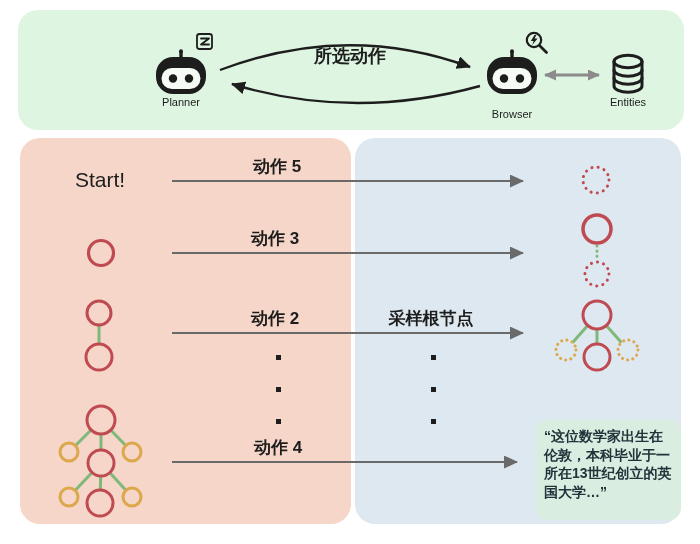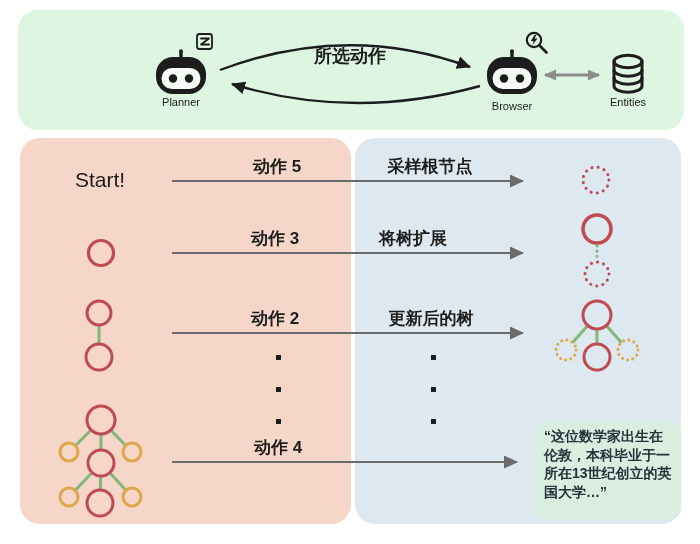--- a/index.html
+++ b/index.html
@@ -71,21 +71,21 @@
     <rect x="6.5" y="19" width="39" height="21" rx="10.5" class="face"></rect>
     <circle cx="18" cy="29.5" r="4.2" class="ink-fill"></circle>
     <circle cx="34" cy="29.5" r="4.2" class="ink-fill"></circle>
   </svg>
 
   <svg class="abs" style="left:524px;top:30px;z-index:7" width="26" height="26" viewBox="0 0 26 26">
     <circle cx="10" cy="10" r="7.2" style="stroke:var(--ink);stroke-width:2.2;fill:none"></circle>
     <line x1="15.5" y1="15.5" x2="22.5" y2="22.5" style="stroke:var(--ink);stroke-width:2.8;stroke-linecap:round"></line>
     <polygon points="10.5,5 6.8,11 9.6,11 8.2,15 13.6,8.6 10.6,8.6 12.4,5" class="ink-fill"></polygon>
   </svg>
-  <div class="agent-lbl" style="left:512px;top:100px">Browser</div>
+  <div class="agent-lbl" style="left:512px;top:108px">Browser</div>
 
   <svg class="abs" style="left:610px;top:53px;z-index:6" width="36" height="42" viewBox="0 0 36 42">
     <ellipse cx="18" cy="8.5" rx="14" ry="6.3" class="db"></ellipse>
     <path d="M4 8.5 V33 A14 6.3 0 0 0 32 33 V8.5" class="db"></path>
     <path d="M4 17 A14 6.3 0 0 0 32 17" class="db"></path>
     <path d="M4 25 A14 6.3 0 0 0 32 25" class="db"></path>
   </svg>
   <div class="agent-lbl" style="left:628px;top:96px">Entities</div>
 
   <div class="lbl" id="sel-action-lbl">所选动作</div>
@@ -108,25 +108,23 @@
 
     <line x1="545" y1="75" x2="599" y2="75" class="dblarrow" marker-start="url(#mMid)" marker-end="url(#mMid)"></line>
 
     <line x1="172" y1="181" x2="523" y2="181" class="rowline" marker-end="url(#mGray)"></line>
     <line x1="172" y1="253" x2="523" y2="253" class="rowline" marker-end="url(#mGray)"></line>
     <line x1="172" y1="333" x2="523" y2="333" class="rowline" marker-end="url(#mGray)"></line>
     <line x1="172" y1="462" x2="517" y2="462" class="rowline" marker-end="url(#mGray)"></line>
   </svg>
 
   <div class="lbl" style="left:277px;top:155px">动作 5</div>
-  <div class="lbl" style="left:430px;top:155px">采样根节点</div>
   <div class="lbl" style="left:275px;top:227px">动作 3</div>
-  <div class="lbl" style="left:413px;top:227px">将树扩展</div>
   <div class="lbl" style="left:275px;top:307px">动作 2</div>
-  <div class="lbl" style="left:431px;top:307px">更新后的树</div>
+  <div class="lbl" style="left:431px;top:307px">采样根节点</div>
   <div class="lbl" style="left:278px;top:436px">动作 4</div>
 
   <div class="lbl" id="start-lbl">Start!</div>
 
   <div class="dots" style="left:276px;top:355px">
     <div class="dot"></div>
     <div class="dot"></div>
     <div class="dot"></div>
   </div>
   <div class="dots" style="left:431px;top:355px">

